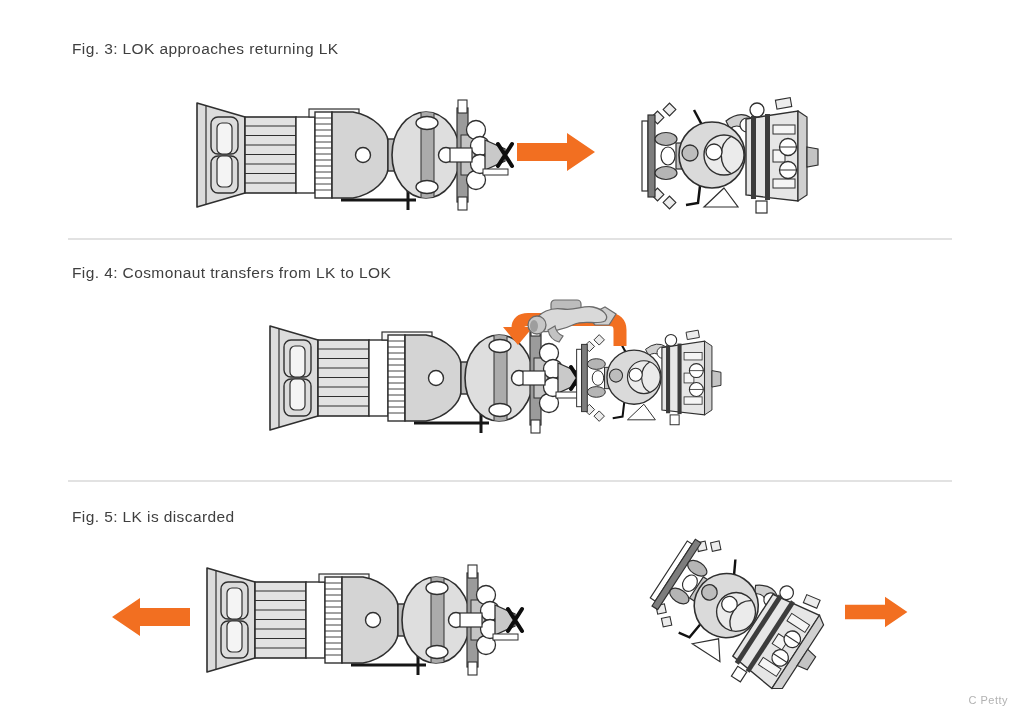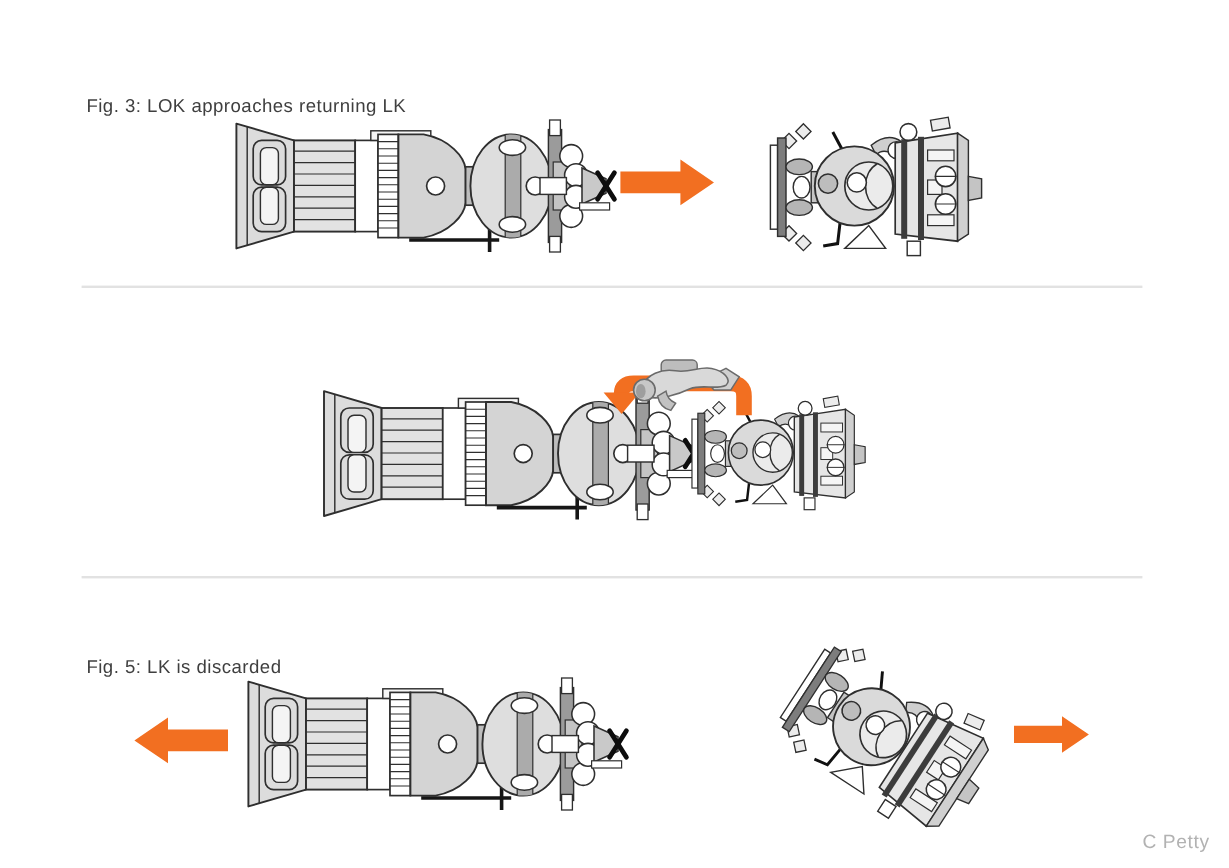--- a/index.html
+++ b/index.html
@@ -1,28 +1,28 @@
 <!DOCTYPE html>
 <html><head>
 <meta charset="utf-8">
 <style>
   html,body{margin:0;padding:0;background:#ffffff;}
   .page{
     position:relative;width:1024px;height:723px;background:#ffffff;overflow:hidden;
     font-family:"Liberation Sans", sans-serif;
   }
   .caption{
-    position:absolute;left:72px;font-size:15.5px;letter-spacing:.4px;color:#3f3f3f;margin-top:40px;
+    position:absolute;left:72px;font-size:15.5px;letter-spacing:.4px;color:#3f3f3f;
   }
   .divider{
     position:absolute;left:68px;width:884px;height:2px;background:#e2e2e2;
   }
   .figsvg{position:absolute;left:0;width:1024px;}
   .credit{
-    position:absolute;right:16px;top:694px;font-size:16px;letter-spacing:.5px;color:#b2b2b2;
+    position:absolute;right:16px;top:694px;font-size:11px;letter-spacing:.5px;color:#b2b2b2;
   }
 </style>
 </head>
 <body>
 
 <div class="page">
 
   <svg width="0" height="0" style="position:absolute" aria-hidden="true">
     <defs>
       <clipPath id="lokSphereClip">
@@ -124,20 +124,21 @@
   </svg>
 
   <div class="caption" style="top:40px">Fig. 3: LOK approaches returning LK</div>
   <svg class="figsvg" style="top:70px" width="1024" height="165" viewBox="0 0 1024 165">
     <use href="#lok" transform="translate(195,25)"></use>
     <use href="#arrow-right" transform="translate(517,62)"></use>
     <use href="#lk" transform="translate(640,21)"></use>
   </svg>
   <div class="divider" style="top:238px"></div>
 
+  <div class="caption" style="top:264px">Fig. 4: Cosmonaut transfers from LK to LOK</div>
   <svg class="figsvg" style="top:280px" width="1024" height="200" viewBox="0 0 1024 200">
     <use href="#lok" transform="translate(268,38)"></use>
     <use href="#lk" transform="translate(575,44.7) scale(0.82)"></use>
     <g>
       <path d="M620,66 L620,50 Q620,39.5 609,39.5 L528,39.5 Q518,39.5 518,48 L518,50" fill="none" stroke="#F26F21" stroke-width="13"></path>
       <polygon points="503,47 533,47 518,65" fill="#F26F21"></polygon>
     </g>
     <use href="#cosmonaut" transform="translate(525,14)"></use>
   </svg>
   <div class="divider" style="top:480px"></div>

